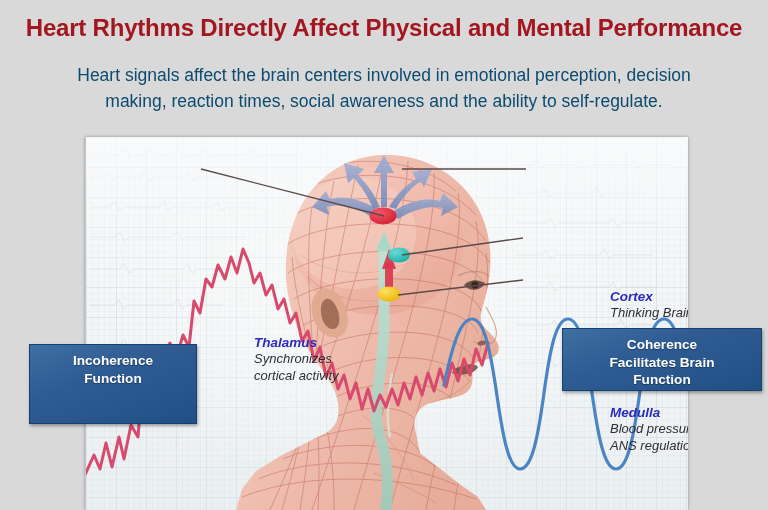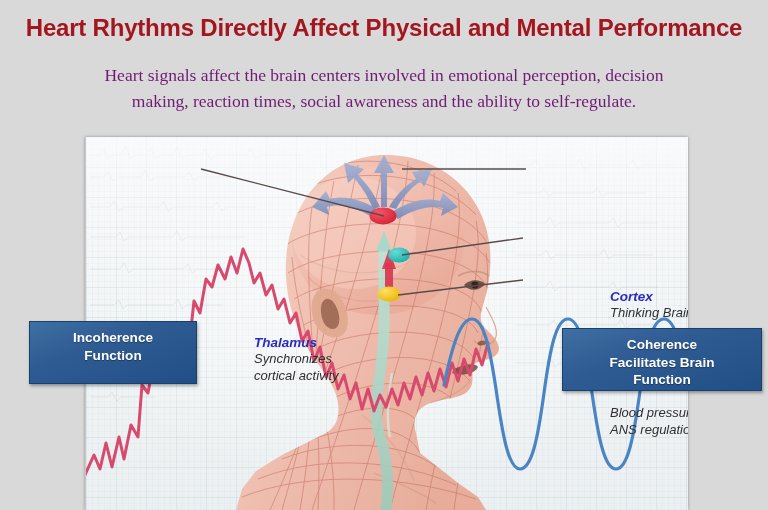--- a/index.html
+++ b/index.html
@@ -29,22 +29,21 @@
     white-space: nowrap;
   }
   #slide-subtitle {
     position: absolute;
     left: 26px;
     top: 62px;
     width: 716px;
     text-align: center;
     font-size: 17.5px;
     line-height: 26px;
-    color: #701a75;
-    font-family: Liberation Serif, serif;
+    color: #0c4a6e;
   }
   #slide-subtitle .sub-line { display: block; }
 
   
   #figure-panel {
     position: absolute;
     left: 85px;
     top: 137px;
     width: 602px;
     height: 373px;
@@ -108,21 +107,21 @@
     color: #ffffff;
     font-size: 13.6px;
     font-weight: bold;
     line-height: 17.5px;
     text-align: center;
     padding: 7px 8px 8px 8px;
     box-sizing: border-box;
     text-shadow: 0 1px 1px rgba(0,0,0,0.35);
   }
   .blue-box span { display: block; }
-  #box-incoherence { left: 29px; top: 321px; width: 168px; height: 63px; }
+  #box-incoherence { left: 29px; top: 344px; width: 168px; height: 80px; }
   #box-coherence   { left: 562px; top: 328px; width: 200px; height: 63px; }
 </style>
 </head>
 <body>
 
 <div id="slide-title">Heart Rhythms Directly Affect Physical and Mental Performance</div>
 
 <div id="slide-subtitle">
   <span class="sub-line">Heart signals affect the brain centers involved in emotional perception, decision</span>
   <span class="sub-line">making, reaction times, social awareness and the ability to self-regulate.</span>
@@ -347,20 +346,21 @@
     <div class="c-title">Cortex</div>
     <div class="c-desc">Thinking Brain</div>
   </div>
 
   <div class="callout" id="callout-amygdala">
     <div class="c-title">Amygdala</div>
     <div class="c-desc">Emotional Memory</div>
   </div>
 
   <div class="callout" id="callout-medulla">
+    <div class="c-title">Medulla</div>
     <div class="c-desc">Blood pressure and</div>
     <div class="c-desc">ANS regulation</div>
   </div>
 </div>
 
 <div class="blue-box" id="box-incoherence">
   <span>Incoherence</span>
   <span>Function</span>
 </div>
 

